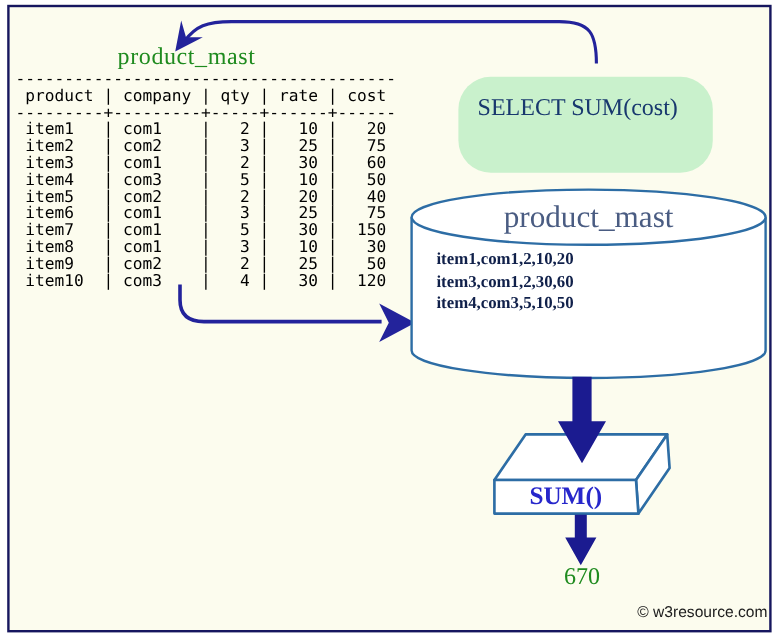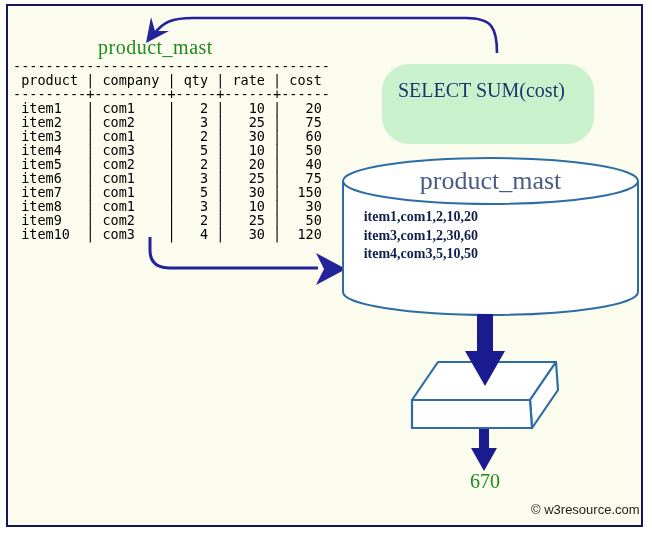--- a/index.html
+++ b/index.html
@@ -74,16 +74,17 @@
  item9   | com2    |   2 |   25 |   50
  item10  | com3    |   4 |   30 |  120</pre>
 
   <div class="abs cyl-title">product_mast</div>
   <div class="abs db-col db-left">
       <div>item1,com1,2,10,20</div>
       <div>item3,com1,2,30,60</div>
       <div>item4,com3,5,10,50</div>
     </div>
 
+  <div class="abs sum-label">SUM()</div>
   <div class="abs result">670</div>
 
   <div class="abs copyright">© w3resource.com</div>
 </div>
 
 </body></html>

